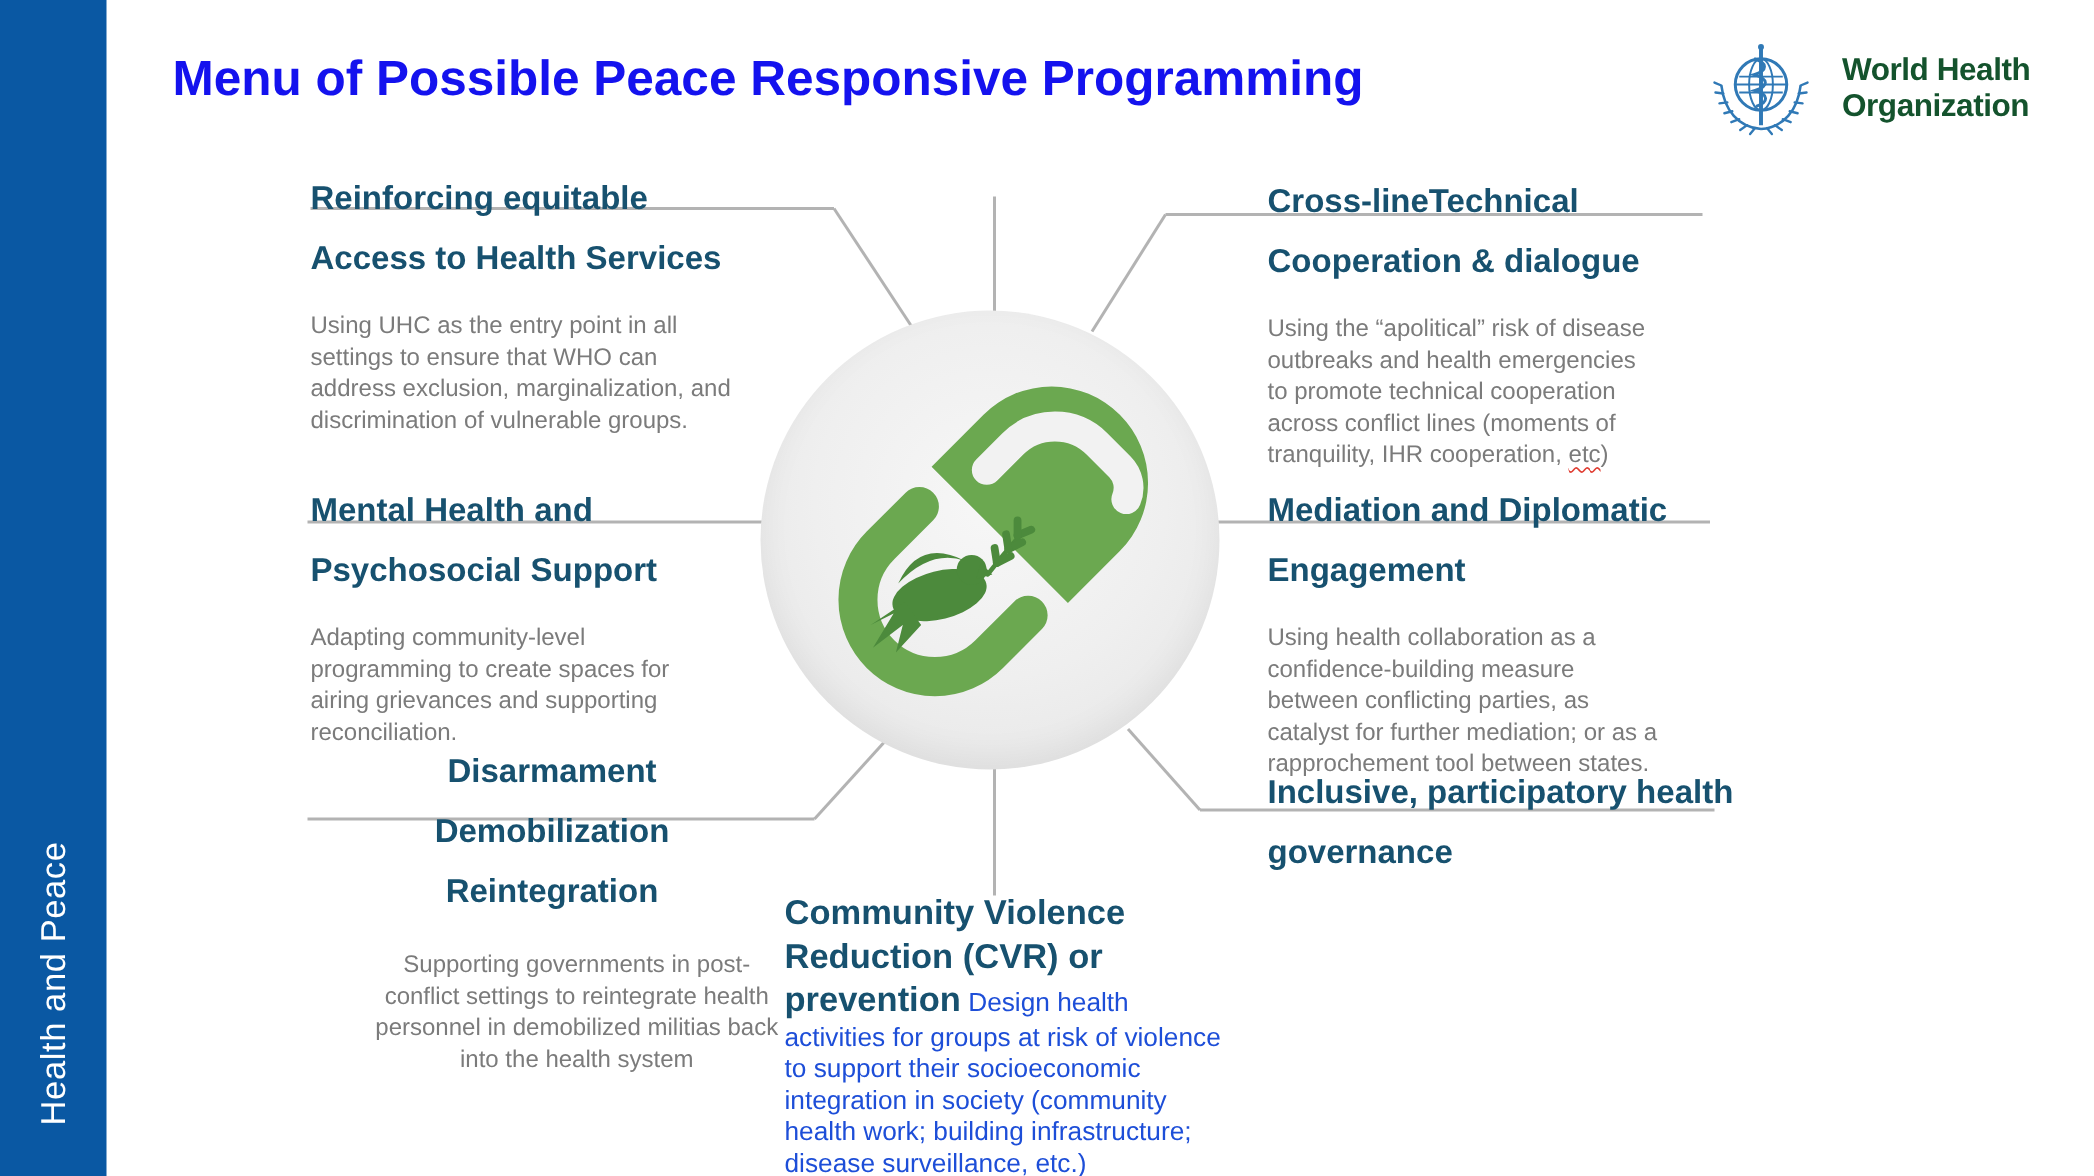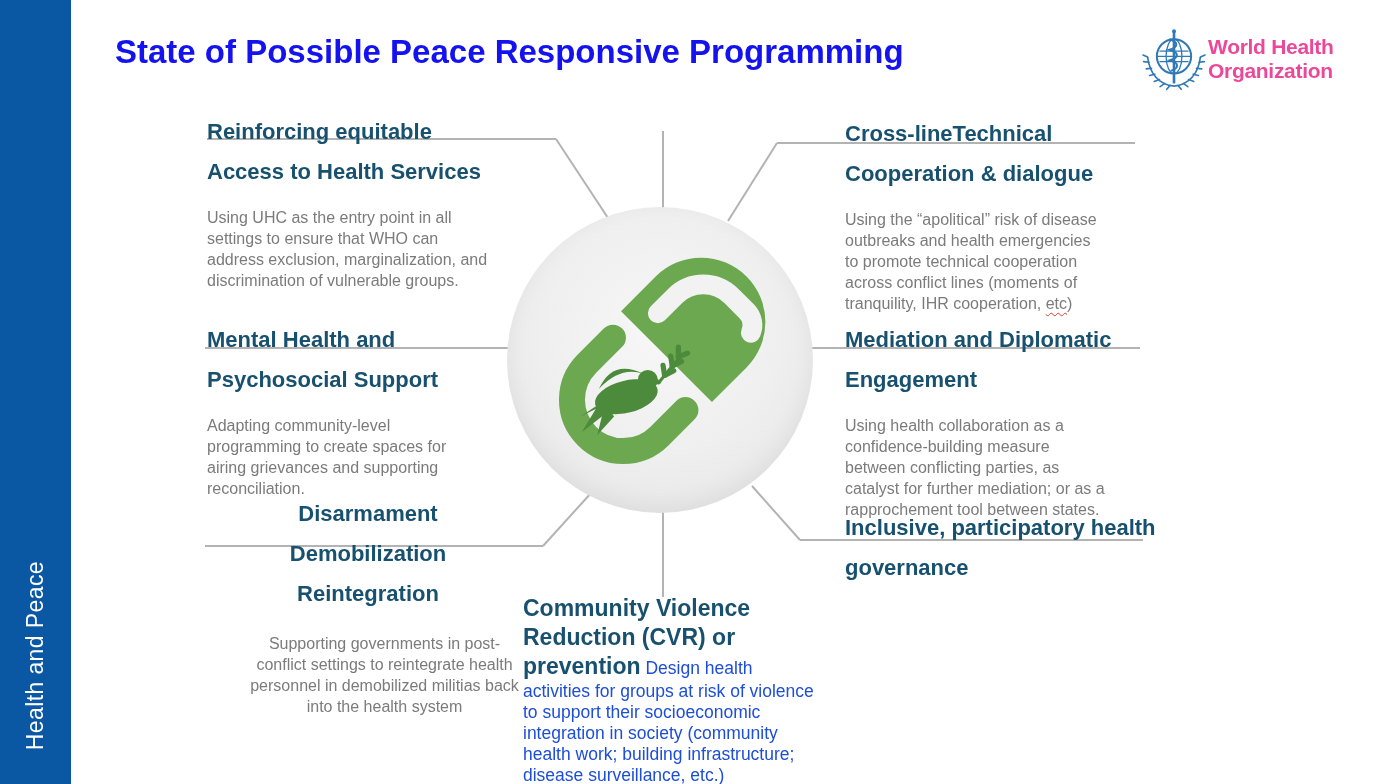--- a/index.html
+++ b/index.html
@@ -11,21 +11,21 @@
   .sidebar { position:absolute; left:0; top:0; width:71px; height:784px; background:#0A58A3; }
   .sidebar-label-wrap { position:absolute; left:0; bottom:34px; width:71px; display:flex; justify-content:center; }
   .sidebar-label { writing-mode:vertical-rl; transform:rotate(180deg); color:#ffffff; font-size:23px; letter-spacing:0.4px; }
 
   
   .main-title { position:absolute; left:115px; top:34px; margin:0; font-size:33px; line-height:36px; font-weight:bold; color:#1412EE; }
 
   
   .who-logo { position:absolute; left:1141px; top:26px; display:flex; align-items:center; }
   .who-emblem { width:66px; height:66px; color:#3079B6; }
-  .who-text { margin-left:1px; color:#ec4899; font-weight:bold; font-size:21px; line-height:24px; letter-spacing:-0.3px; white-space:pre-line; }
+  .who-text { margin-left:21px; color:#14532d; font-weight:bold; font-size:21px; line-height:24px; letter-spacing:-0.3px; white-space:pre-line; }
 
   
   .connectors { position:absolute; left:0; top:0; width:1396px; height:784px; }
   .connectors line { stroke:#B3B3B3; stroke-width:2; }
 
   
   .circle {
     position:absolute; left:507px; top:207px; width:306px; height:306px; border-radius:50%;
     background:radial-gradient(circle at 50% 42%, #f7f7f7 0%, #efefef 50%, #e3e3e3 100%);
     box-shadow: inset 0 -8px 22px rgba(0,0,0,0.05);
@@ -58,21 +58,21 @@
 </head>
 <body>
 
 <div class="slide">
 
   <div class="sidebar"></div>
   <div class="sidebar-label-wrap">
     <span class="sidebar-label">Health and Peace</span>
   </div>
 
-  <h1 class="main-title">State of Possible Peace Responsive Programming</h1>
+  <h1 class="main-title">Menu of Possible Peace Responsive Programming</h1>
 
   <div class="who-logo">
     <svg class="who-emblem" viewBox="0 0 100 100" aria-hidden="true">
       <g fill="none" stroke="currentColor">
 
         <path d="M50,91 C27,89 13,72 10,47" stroke-width="2.6"></path>
         <path d="M50,91 C73,89 87,72 90,47" stroke-width="2.6"></path>
         <g stroke-width="2.4" stroke-linecap="round">
           <path d="M44,90 l-5,6"></path>
             <path d="M36,87 l-7,5"></path>

